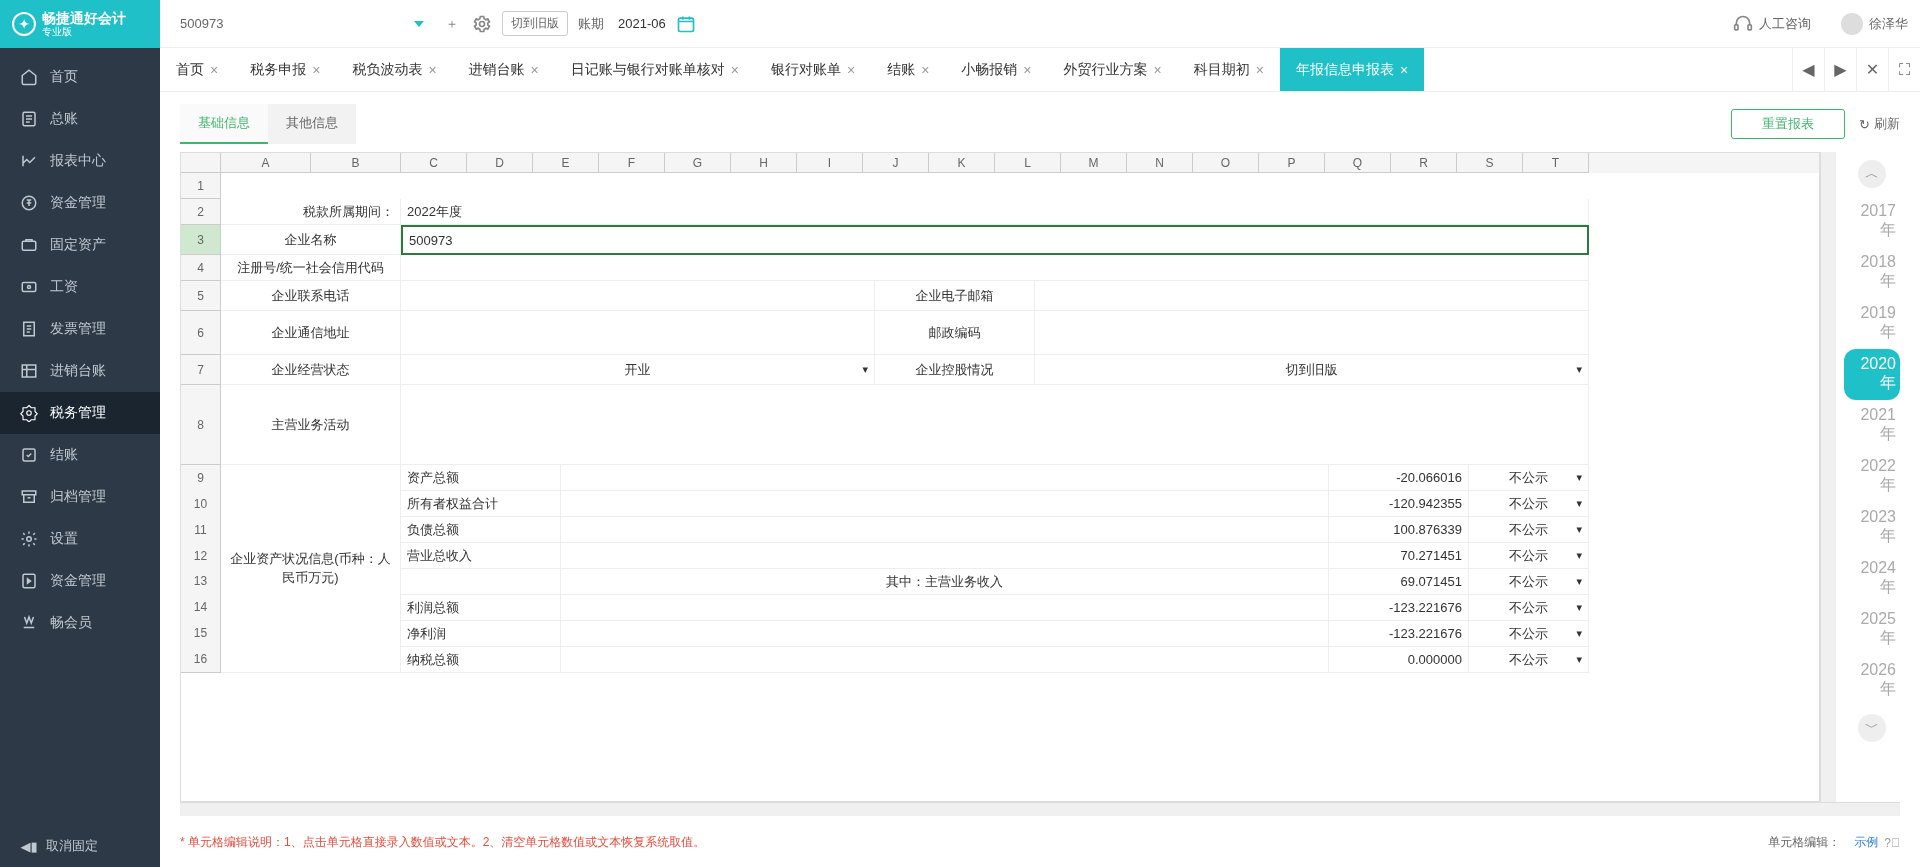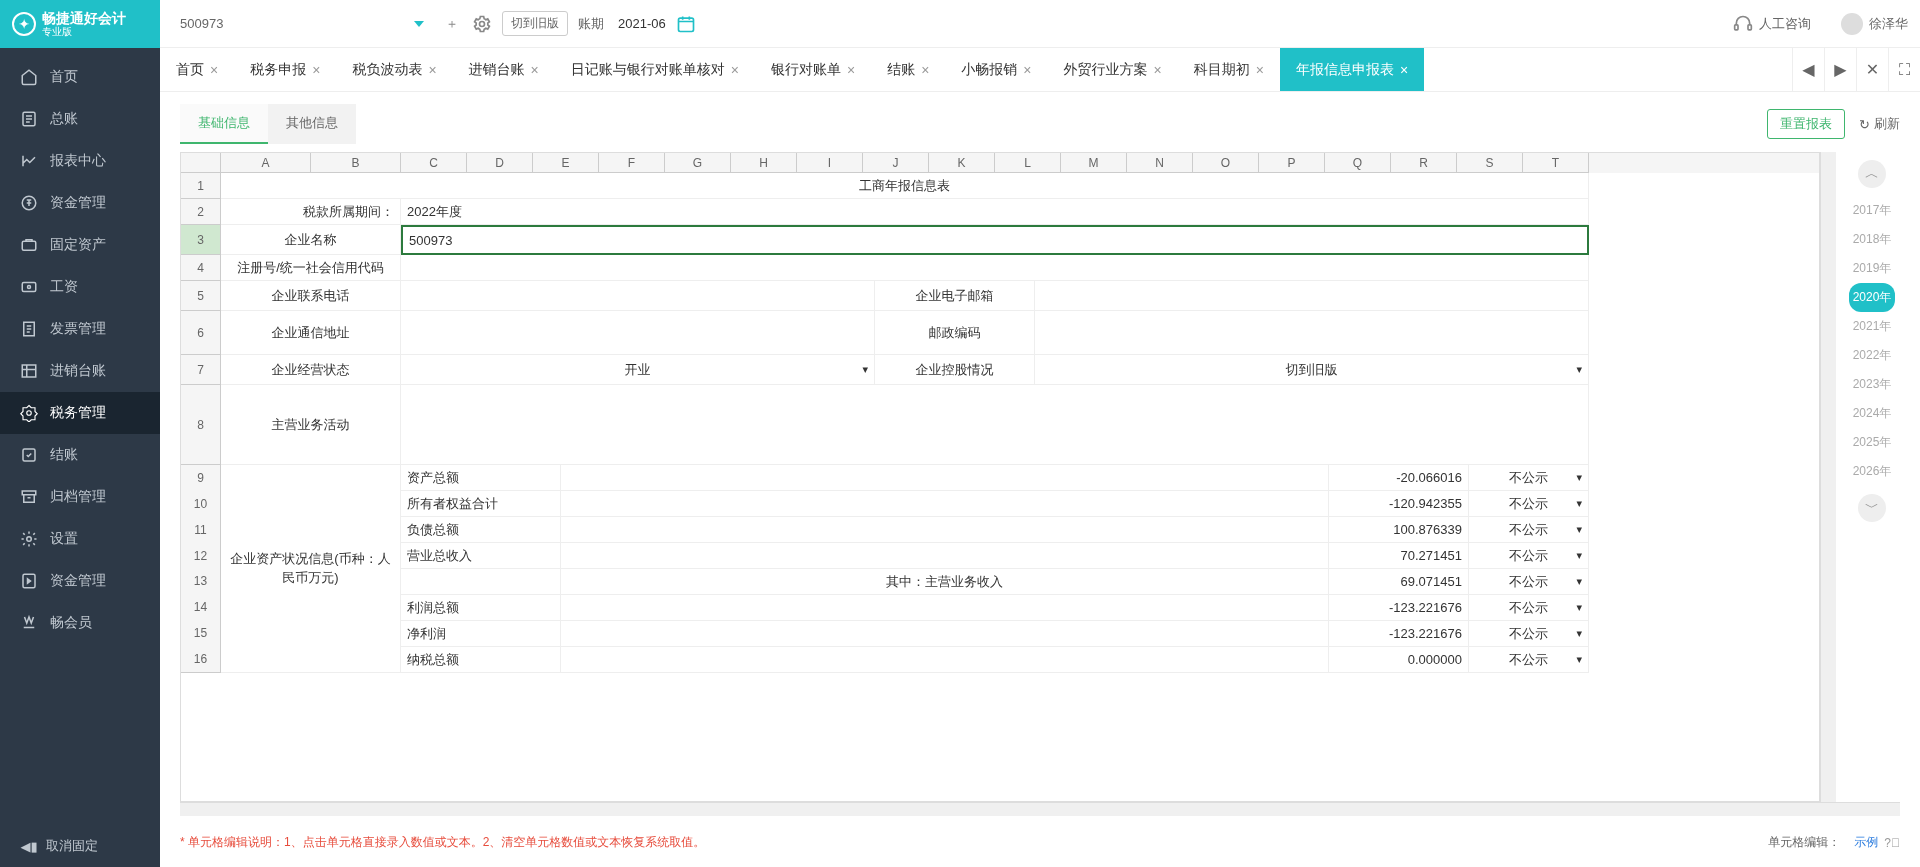--- a/index.html
+++ b/index.html
@@ -43,21 +43,21 @@
 .tabs-ctrl { display: flex; align-items: center; }
 .tabs-ctrl-btn { width: 32px; height: 44px; display: flex; align-items: center; justify-content: center; cursor: pointer; color: #666; font-size: 16px; border-left: 1px solid #eee; }
 
 
 .content { flex: 1; display: flex; flex-direction: column; overflow: hidden; padding: 12px 20px 0 20px; }
 .sub-tabs-row { display: flex; align-items: center; justify-content: space-between; }
 .sub-tabs { display: flex; }
 .sub-tab { padding: 10px 18px; background: #f2f2f2; color: #666; cursor: pointer; font-size: 13px; }
 .sub-tab.active { color: #3fb66e; border-bottom: 2px solid #3fb66e; background: #fafafa; }
 .actions { display: flex; align-items: center; gap: 14px; }
-.btn-reset { border: 1px solid #3fb66e; color: #3fb66e; padding: 5px 12px; border-radius: 3px; cursor: pointer; background: #fff; font-size: 13px; }
+.btn-reset { border: 1px solid #3fb66e; color: #3fb66e; padding: 5px 30px; border-radius: 3px; cursor: pointer; background: #fff; font-size: 13px; }
 .btn-refresh { display: flex; align-items: center; gap: 4px; color: #666; cursor: pointer; font-size: 13px; }
 
 
 .sheet-wrap { flex: 1; display: flex; margin-top: 8px; overflow: hidden; position: relative; }
 .sheet { flex: 1; overflow: auto; border: 1px solid #ddd; position: relative; }
 .col-header { display: flex; position: sticky; top: 0; background: #f5f5f5; z-index: 2; }
 .corner { width: 40px; height: 20px; border-right: 1px solid #ccc; border-bottom: 1px solid #ccc; background: #f5f5f5; flex-shrink: 0; }
 .ch { height: 20px; border-right: 1px solid #ccc; border-bottom: 1px solid #ccc; text-align: center; font-size: 12px; color: #666; line-height: 20px; flex-shrink: 0; }
 .row { display: flex; }
 .rh { width: 40px; border-right: 1px solid #ccc; border-bottom: 1px solid #ccc; text-align: center; font-size: 12px; color: #666; display: flex; align-items: center; justify-content: center; background: #f5f5f5; flex-shrink: 0; }
@@ -66,21 +66,21 @@
 .cell.center { justify-content: center; }
 .cell.right { justify-content: flex-end; }
 .cell-select { position: relative; }
 .cell-select::after { content: '▾'; position: absolute; right: 6px; color: #333; font-size: 11px; }
 .selected-row { border: 2px solid #2c7a3d; }
 .vscroll { width: 16px; background: #f0f0f0; border-left: 1px solid #ddd; }
 
 
 .year-panel { width: 56px; display: flex; flex-direction: column; align-items: center; padding: 8px 0; gap: 8px; margin-left: 8px; }
 .yp-arrow { width: 28px; height: 28px; border-radius: 50%; background: #eee; display: flex; align-items: center; justify-content: center; cursor: pointer; color: #999; font-size: 14px; }
-.year-item { font-size: 12px; color: #aaa; padding: 6px 4px; cursor: pointer; width: 100%; text-align: left; }
+.year-item { font-size: 16px; color: #aaa; padding: 6px 4px; cursor: pointer; width: 100%; text-align: right; }
 .year-item.active { background: #20c0c8; color: #fff; border-radius: 12px; }
 
 
 .hscroll { height: 14px; background: #f0f0f0; border-top: 1px solid #ddd; margin: 0 0 8px 0; }
 .footer { display: flex; align-items: center; justify-content: space-between; padding: 10px 20px 16px 20px; font-size: 12px; }
 .footer-note { color: #e74c3c; }
 .footer-right { color: #666; display: flex; align-items: center; gap: 6px; }
 .example-link { color: #2a7bde; cursor: pointer; margin-left: 8px; }
 
 svg { width: 100%; height: 100%; }
@@ -358,21 +358,20 @@
               <div class="ch" style="width:66px">N</div>
               <div class="ch" style="width:66px">O</div>
               <div class="ch" style="width:66px">P</div>
               <div class="ch" style="width:66px">Q</div>
               <div class="ch" style="width:66px">R</div>
               <div class="ch" style="width:66px">S</div>
               <div class="ch" style="width:66px">T</div>
             </div>
             <div class="row">
               <div class="rh" style="height:26px">1</div>
-              <div class="cell center row-title" style="width:1368px;height:26px">工商年报信息表</div>
             </div>
             <div class="row">
               <div class="rh" style="height:26px">2</div>
               <div class="cell right" style="width:180px;height:26px">税款所属期间：</div>
               <div class="cell" style="width:1188px;height:26px">2022年度</div>
             </div>
             <div class="row">
               <div class="rh sel" style="height:30px">3</div>
               <div class="cell center" style="width:180px;height:30px">企业名称</div>
               <div class="cell selected-row" style="width:1188px;height:30px">500973</div>

